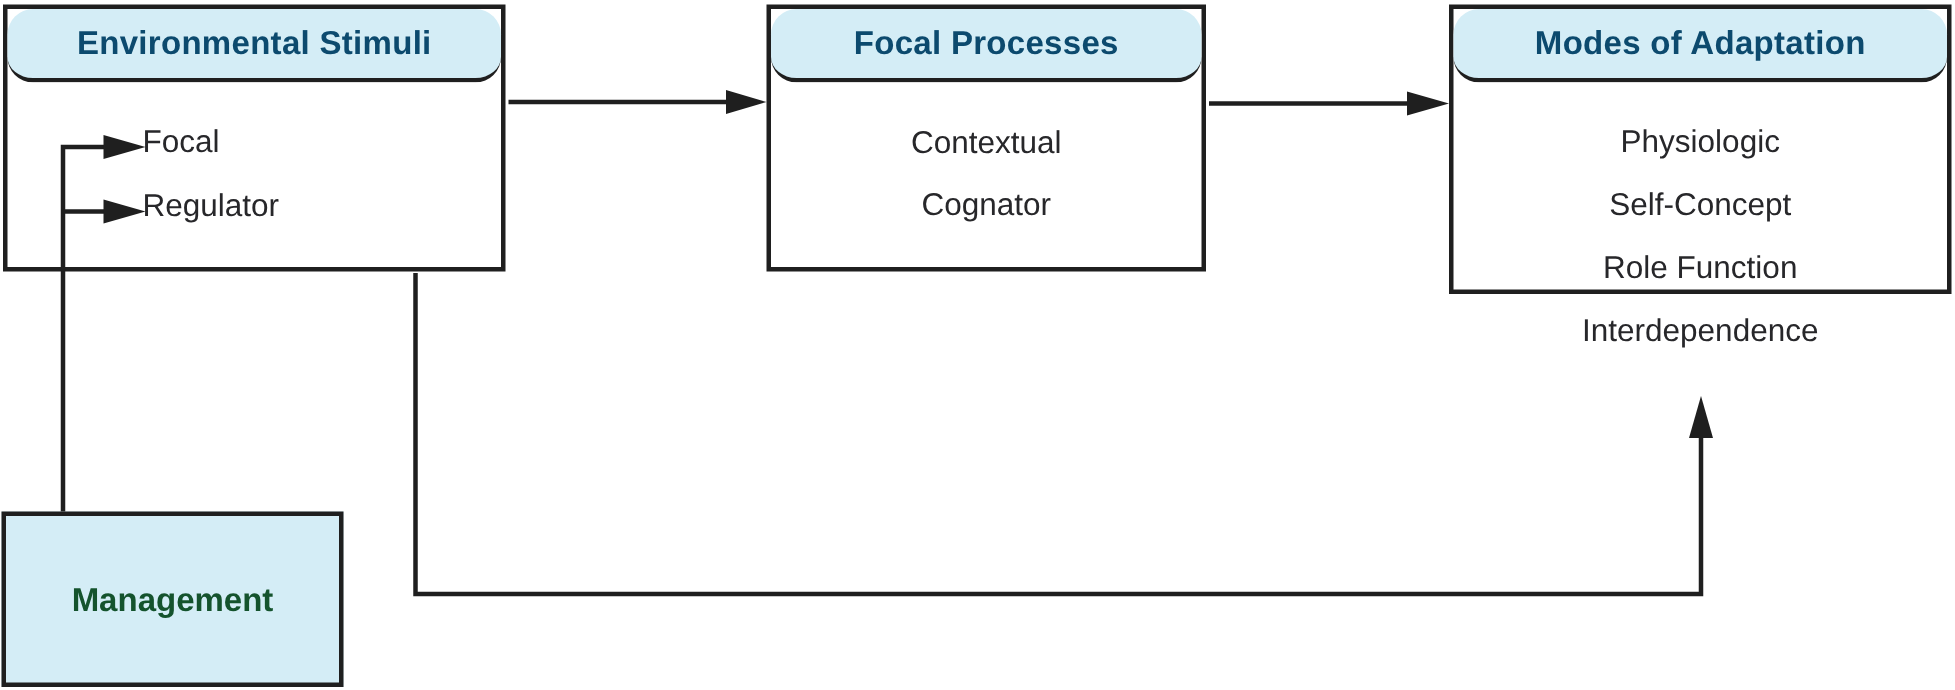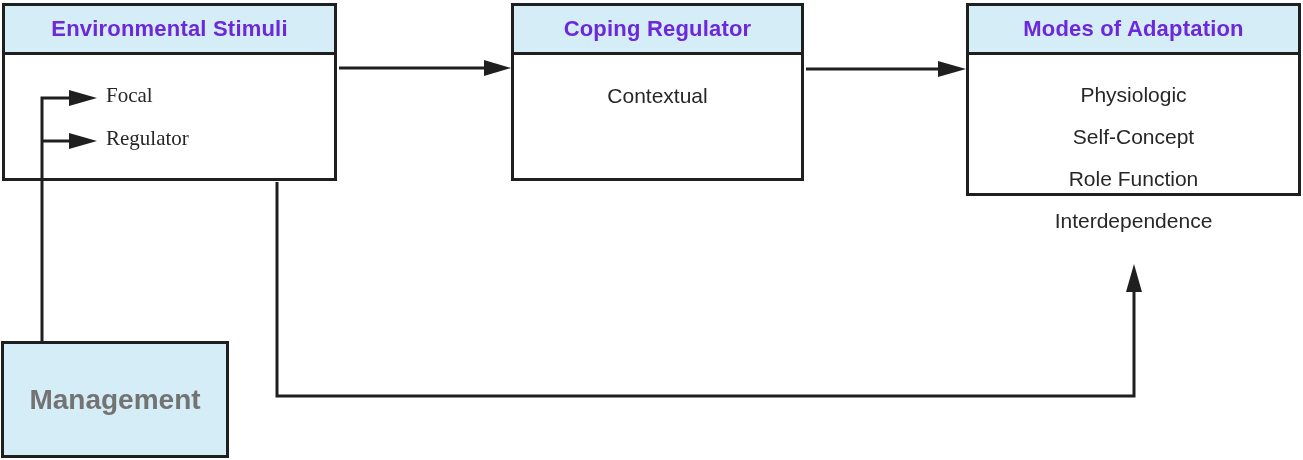--- a/index.html
+++ b/index.html
@@ -34,22 +34,23 @@
   .box-header {
     box-sizing: border-box;
     height: 49px;
     border-bottom: 3px solid #1f1f1f;
     background: #d4edf6;
     display: flex;
     align-items: center;
     justify-content: center;
     font-size: 22px;
     font-weight: bold;
-    color: #6d28d9;
+    color: #0c4a6e;
     letter-spacing: 0.2px;
+    border-radius: 17px;
   }
   .box-item {
     position: absolute;
     height: 28px;
     line-height: 28px;
     font-size: 21px;
     color: #27272a;
     white-space: nowrap;
   }
   .centered-item {
@@ -60,27 +61,27 @@
   .box-env    { left: 2px;   top: 3px;   width: 335px; height: 178px; }
   .box-coping { left: 511px; top: 3px;   width: 293px; height: 178px; }
   .box-modes  { left: 966px; top: 3px;   width: 335px; height: 193px; }
   .box-mgmt {
     left: 1px; top: 341px; width: 228px; height: 117px;
     background: #d4edf6;
     display: flex;
     flex-direction: column;
     align-items: center;
     justify-content: center;
-    font-size: 28px;
+    font-size: 22px;
     font-weight: bold;
-    color: #737373;
+    color: #14532d;
     line-height: 29px;
     text-align: center;
   }
-  .env-item { left: 101px; font-family: Liberation Serif, serif; }
+  .env-item { left: 90px; }
 </style>
 </head>
 <body>
 
 <div class="canvas">
 
   <svg class="connectors" viewBox="0 0 1303 460" xmlns="http://www.w3.org/2000/svg">
     <g stroke="#1f1f1f" stroke-width="3" fill="none">
 
       <line x1="339" y1="68" x2="486" y2="68"></line>
@@ -102,22 +103,23 @@
     </g>
   </svg>
 
   <div class="box box-env">
     <div class="box-header">Environmental Stimuli</div>
     <div class="box-item env-item" style="top: 75px;">Focal</div>
     <div class="box-item env-item" style="top: 118px;">Regulator</div>
   </div>
 
   <div class="box box-coping">
-    <div class="box-header">Coping Regulator</div>
+    <div class="box-header">Focal Processes</div>
     <div class="box-item centered-item" style="top: 76px;">Contextual</div>
+    <div class="box-item centered-item" style="top: 117px;">Cognator</div>
   </div>
 
   <div class="box box-modes">
     <div class="box-header">Modes of Adaptation</div>
     <div class="box-item centered-item" style="top: 75px;">Physiologic</div>
     <div class="box-item centered-item" style="top: 117px;">Self-Concept</div>
     <div class="box-item centered-item" style="top: 159px;">Role Function</div>
     <div class="box-item centered-item" style="top: 201px; text-align: center;">Interdependence</div>
   </div>
 

